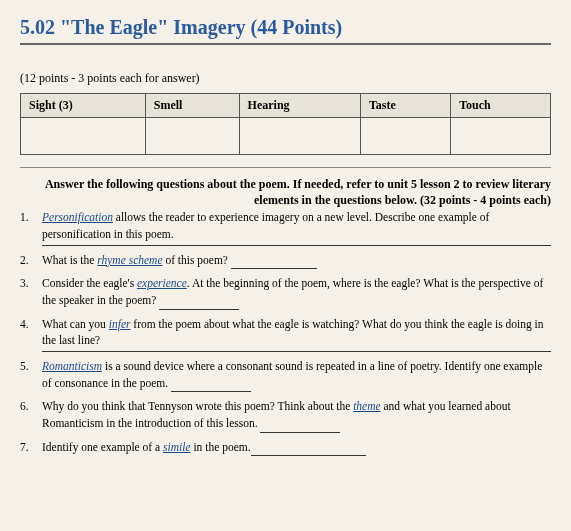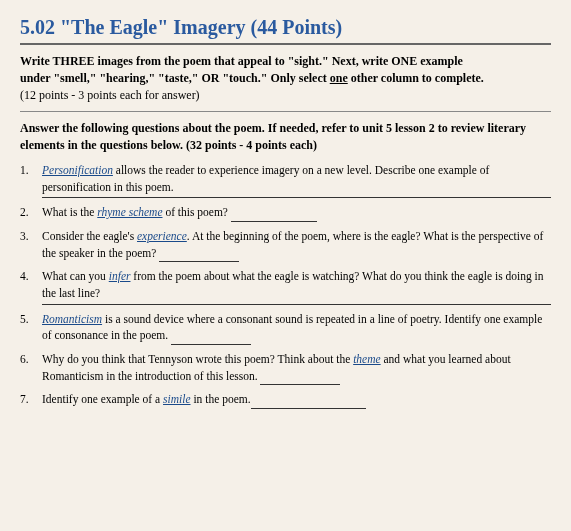--- a/index.html
+++ b/index.html
@@ -56,22 +56,23 @@
       padding: 18px 8px;
       font-size: 12px;
     }
     .section-divider {
       border: none;
       border-top: 1.5px solid #888;
       margin: 8px 0;
     }
     .questions-intro {
       font-size: 12px;
-      margin-bottom: 8px;
+      margin-bottom: 0;
       line-height: 1.4;
+      text-align: right;
     }
     .questions-intro strong {
       font-weight: bold;
     }
     .question-list {
       list-style: none;
       padding: 0;
     }
     .question-item {
       font-size: 11.5px;
@@ -107,25 +108,44 @@
   </style>
 </head>
 <body>
 
 <div class="page">
 
   <h1>5.02 "The Eagle" Imagery (44 Points)</h1>
 
 
   <p class="intro-text">
-    <strong>Write THREE images from the poem that appeal to "sight." Next, write ONE example<br>
-    under "smell," "hearing," "taste," OR "touch." Only select <u>one</u> other column to complete.</strong><br>
+    <br>
     <span>(12 points - 3 points each for answer)</span>
   </p>
 
+  <table class="imagery-table">
+    <thead>
+      <tr>
+        <th>Sight (3)</th>
+        <th>Smell</th>
+        <th>Hearing</th>
+        <th>Taste</th>
+        <th>Touch</th>
+      </tr>
+    </thead>
+    <tbody>
+      <tr>
+        <td></td>
+        <td></td>
+        <td></td>
+        <td></td>
+        <td></td>
+      </tr>
+    </tbody>
+  </table>
 
   <hr class="section-divider">
 
 
   <p class="questions-intro">
     <strong>Answer the following questions about the poem. If needed, refer to unit 5 lesson 2 to review
     literary elements in the questions below. (32 points - 4 points each)</strong>
   </p>
 
   <ol class="question-list">

